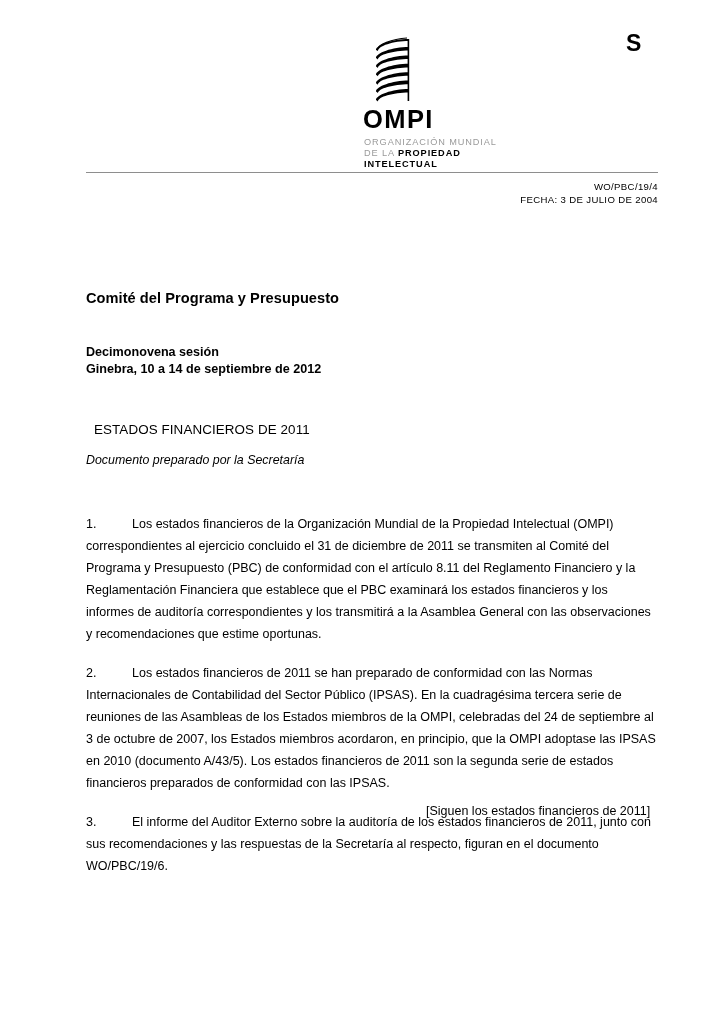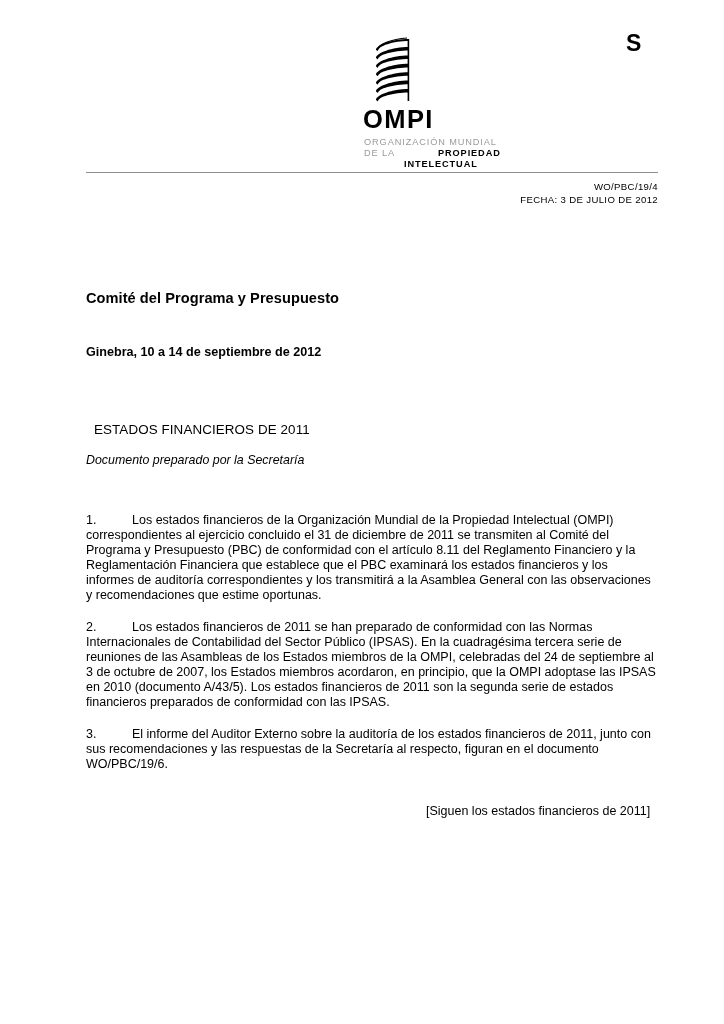--- a/index.html
+++ b/index.html
@@ -58,21 +58,20 @@
     margin-top: 4px;
     font-size: 9.2px;
     letter-spacing: 0.9px;
     line-height: 11.4px;
     color: #9a9a9a;
     white-space: nowrap;
   }
   .logo-tag b {
     color: #000000;
     font-weight: bold;
-    margin-left: 40px;
   }
 
   .rule {
     position: absolute;
     left: 86px;
     top: 172px;
     width: 572px;
     height: 1px;
     background: #8e8e8e;
   }
@@ -128,21 +127,21 @@
 
   
   .body-block {
     position: absolute;
     left: 86px;
     top: 513px;
     width: 572px;
   }
   .para {
     font-size: 12.5px;
-    line-height: 15px;
+    line-height: 22px;
     text-align: left;
     margin: 0 0 17px 0;
   }
   .para .num {
     display: inline-block;
     width: 46px;
   }
 
   
   .decision-block {
@@ -197,26 +196,27 @@
       <span>ORGANIZACIÓN MUNDIAL</span><br>
       <span>DE LA </span><b>PROPIEDAD</b><br>
       <b>INTELECTUAL</b>
     </div>
   </div>
 
   <div class="rule"></div>
 
   <div class="meta">
     <div>WO/PBC/19/4</div>
-    <div>FECHA:  3 DE JULIO DE 2012</div>
+    <div>FECHA:  3 DE JULIO DE 2004</div>
   </div>
 
   <div class="committee">Comité del Programa y Presupuesto</div>
 
   <div class="session">
+    <div>Decimonovena sesión</div>
     <div>Ginebra, 10 a 14 de septiembre de 2012</div>
   </div>
 
   <div class="subject">ESTADOS FINANCIEROS DE 2011</div>
 
   <div class="prepared">Documento preparado por la Secretaría</div>
 
   <div class="body-block">
     <p class="para">
       <span class="num">1.</span><span>Los estados financieros de la Organización Mundial de la Propiedad Intelectual (OMPI) correspondientes al ejercicio concluido el 31 de diciembre de 2011 se transmiten al Comité del Programa y Presupuesto (PBC) de conformidad con el artículo 8.11 del Reglamento Financiero y la Reglamentación Financiera que establece que el PBC examinará los estados financieros y los informes de auditoría correspondientes y los transmitirá a la Asamblea General con las observaciones y recomendaciones que estime oportunas.</span>

